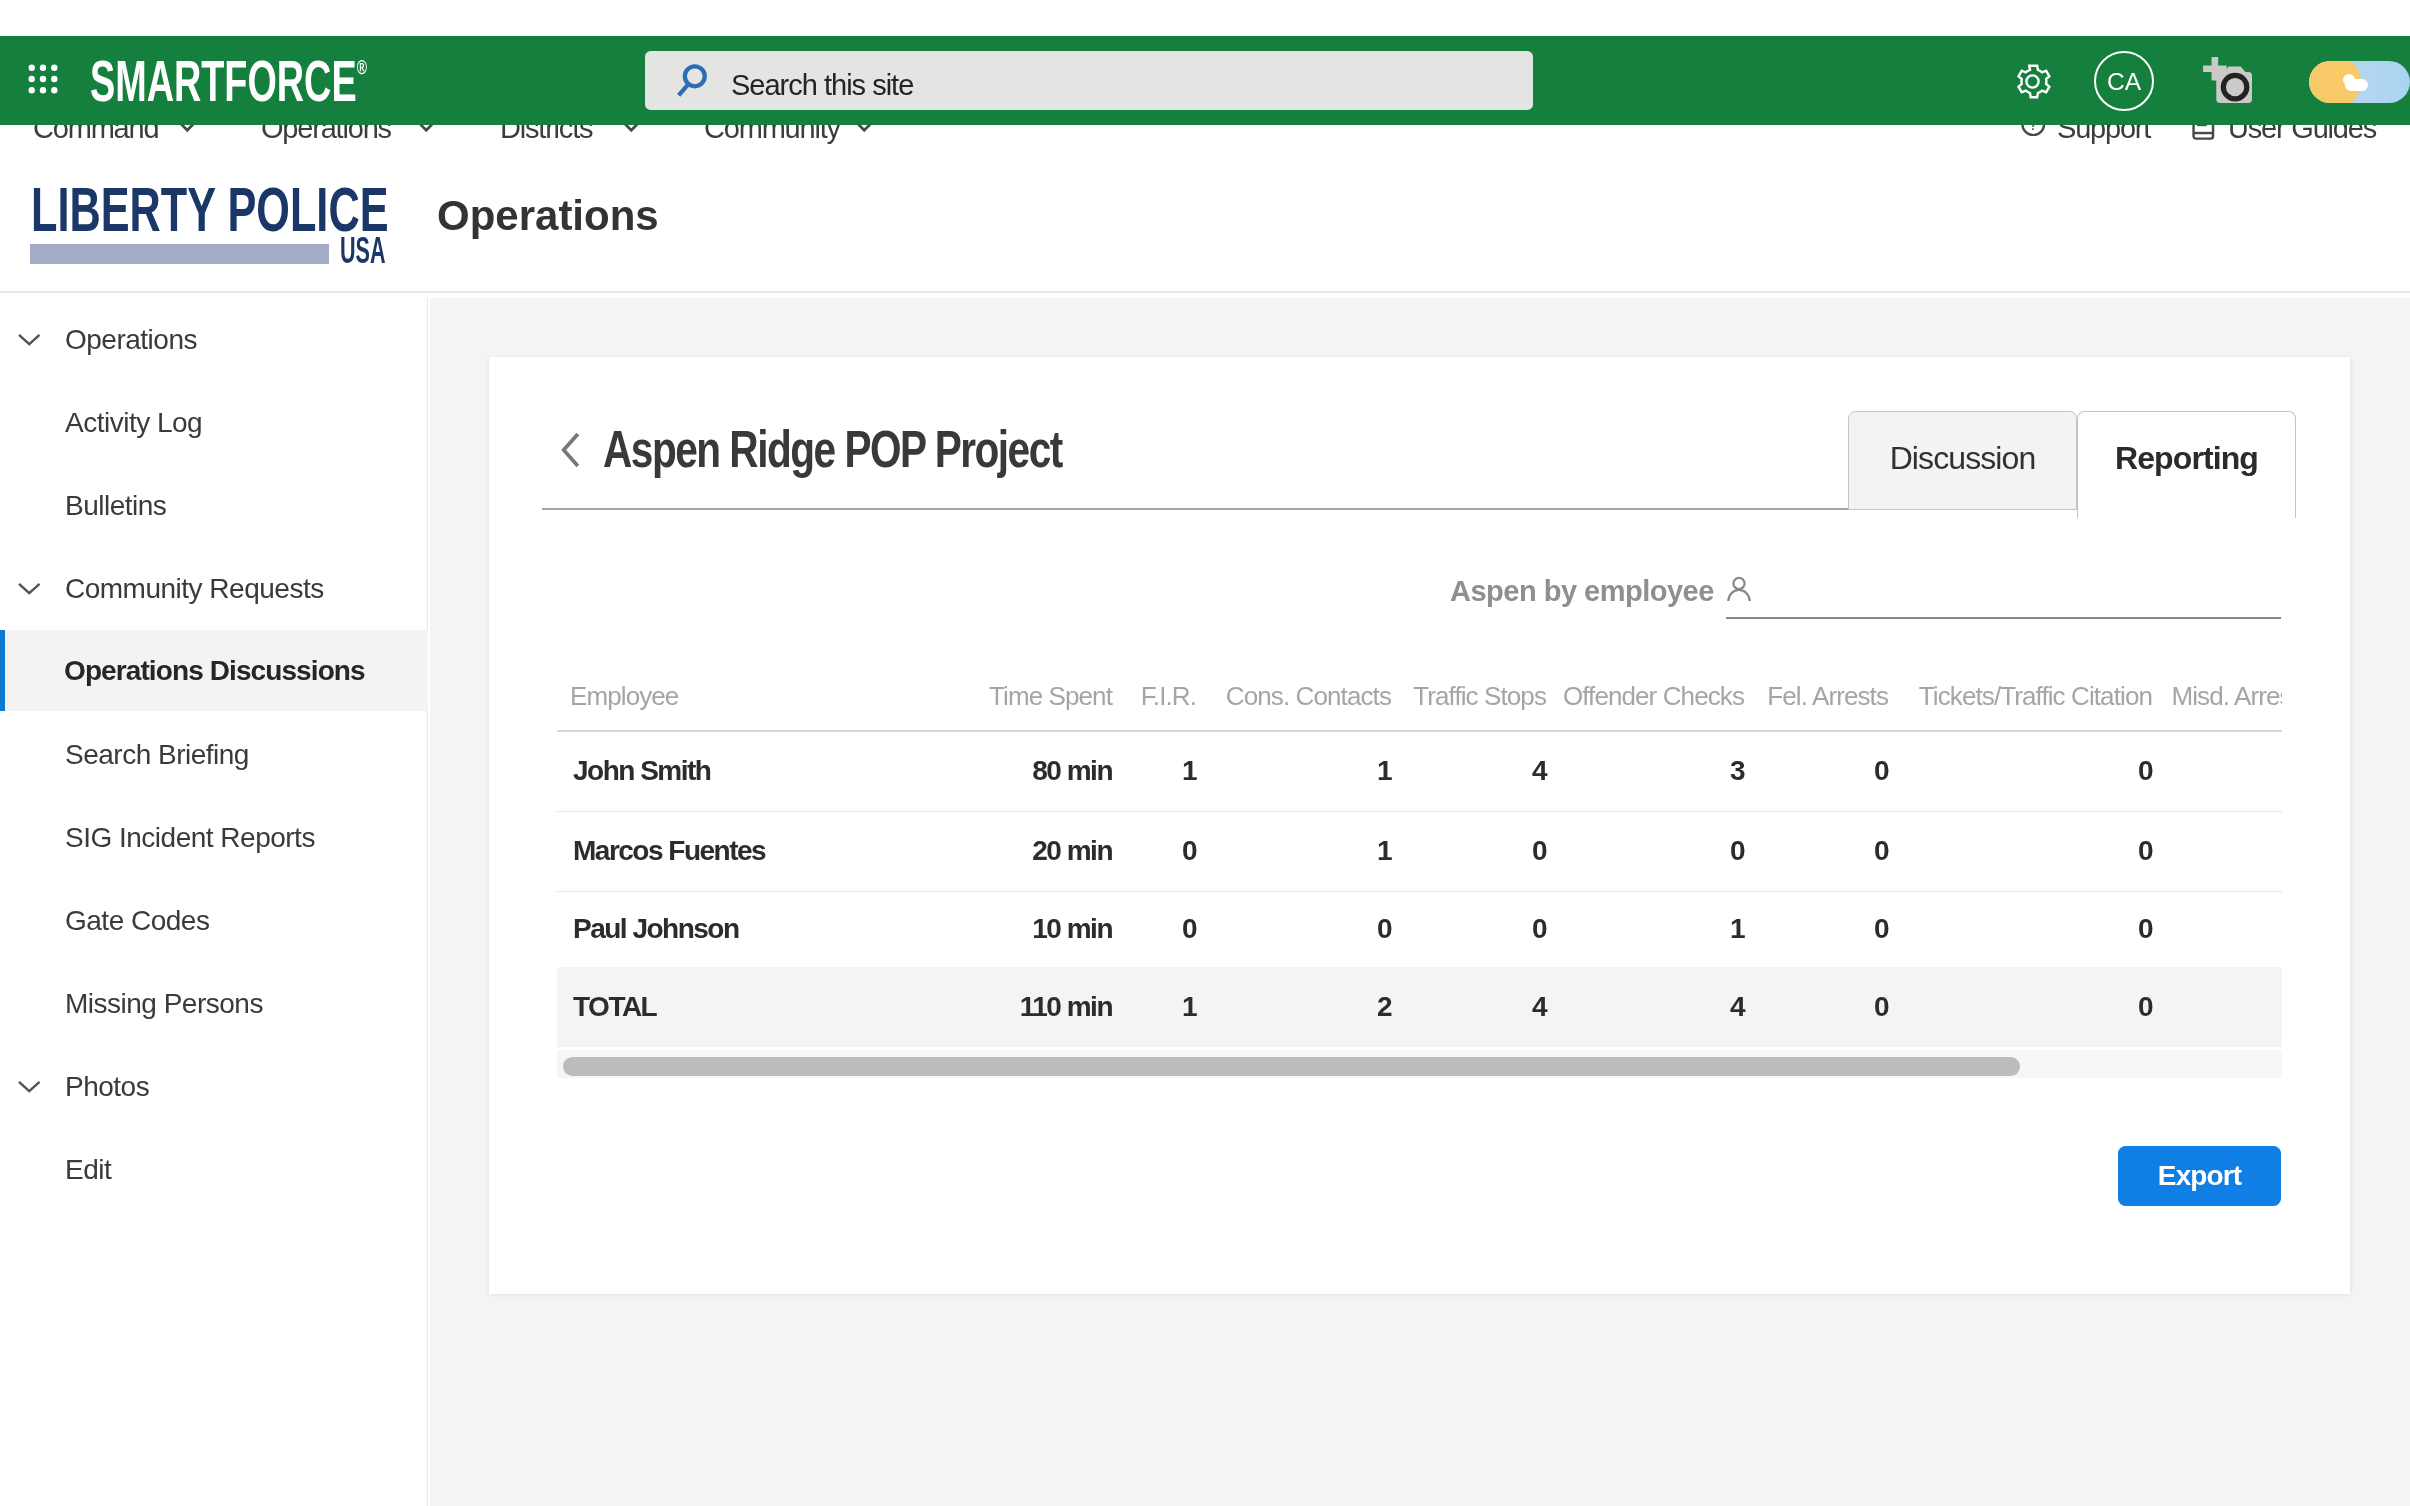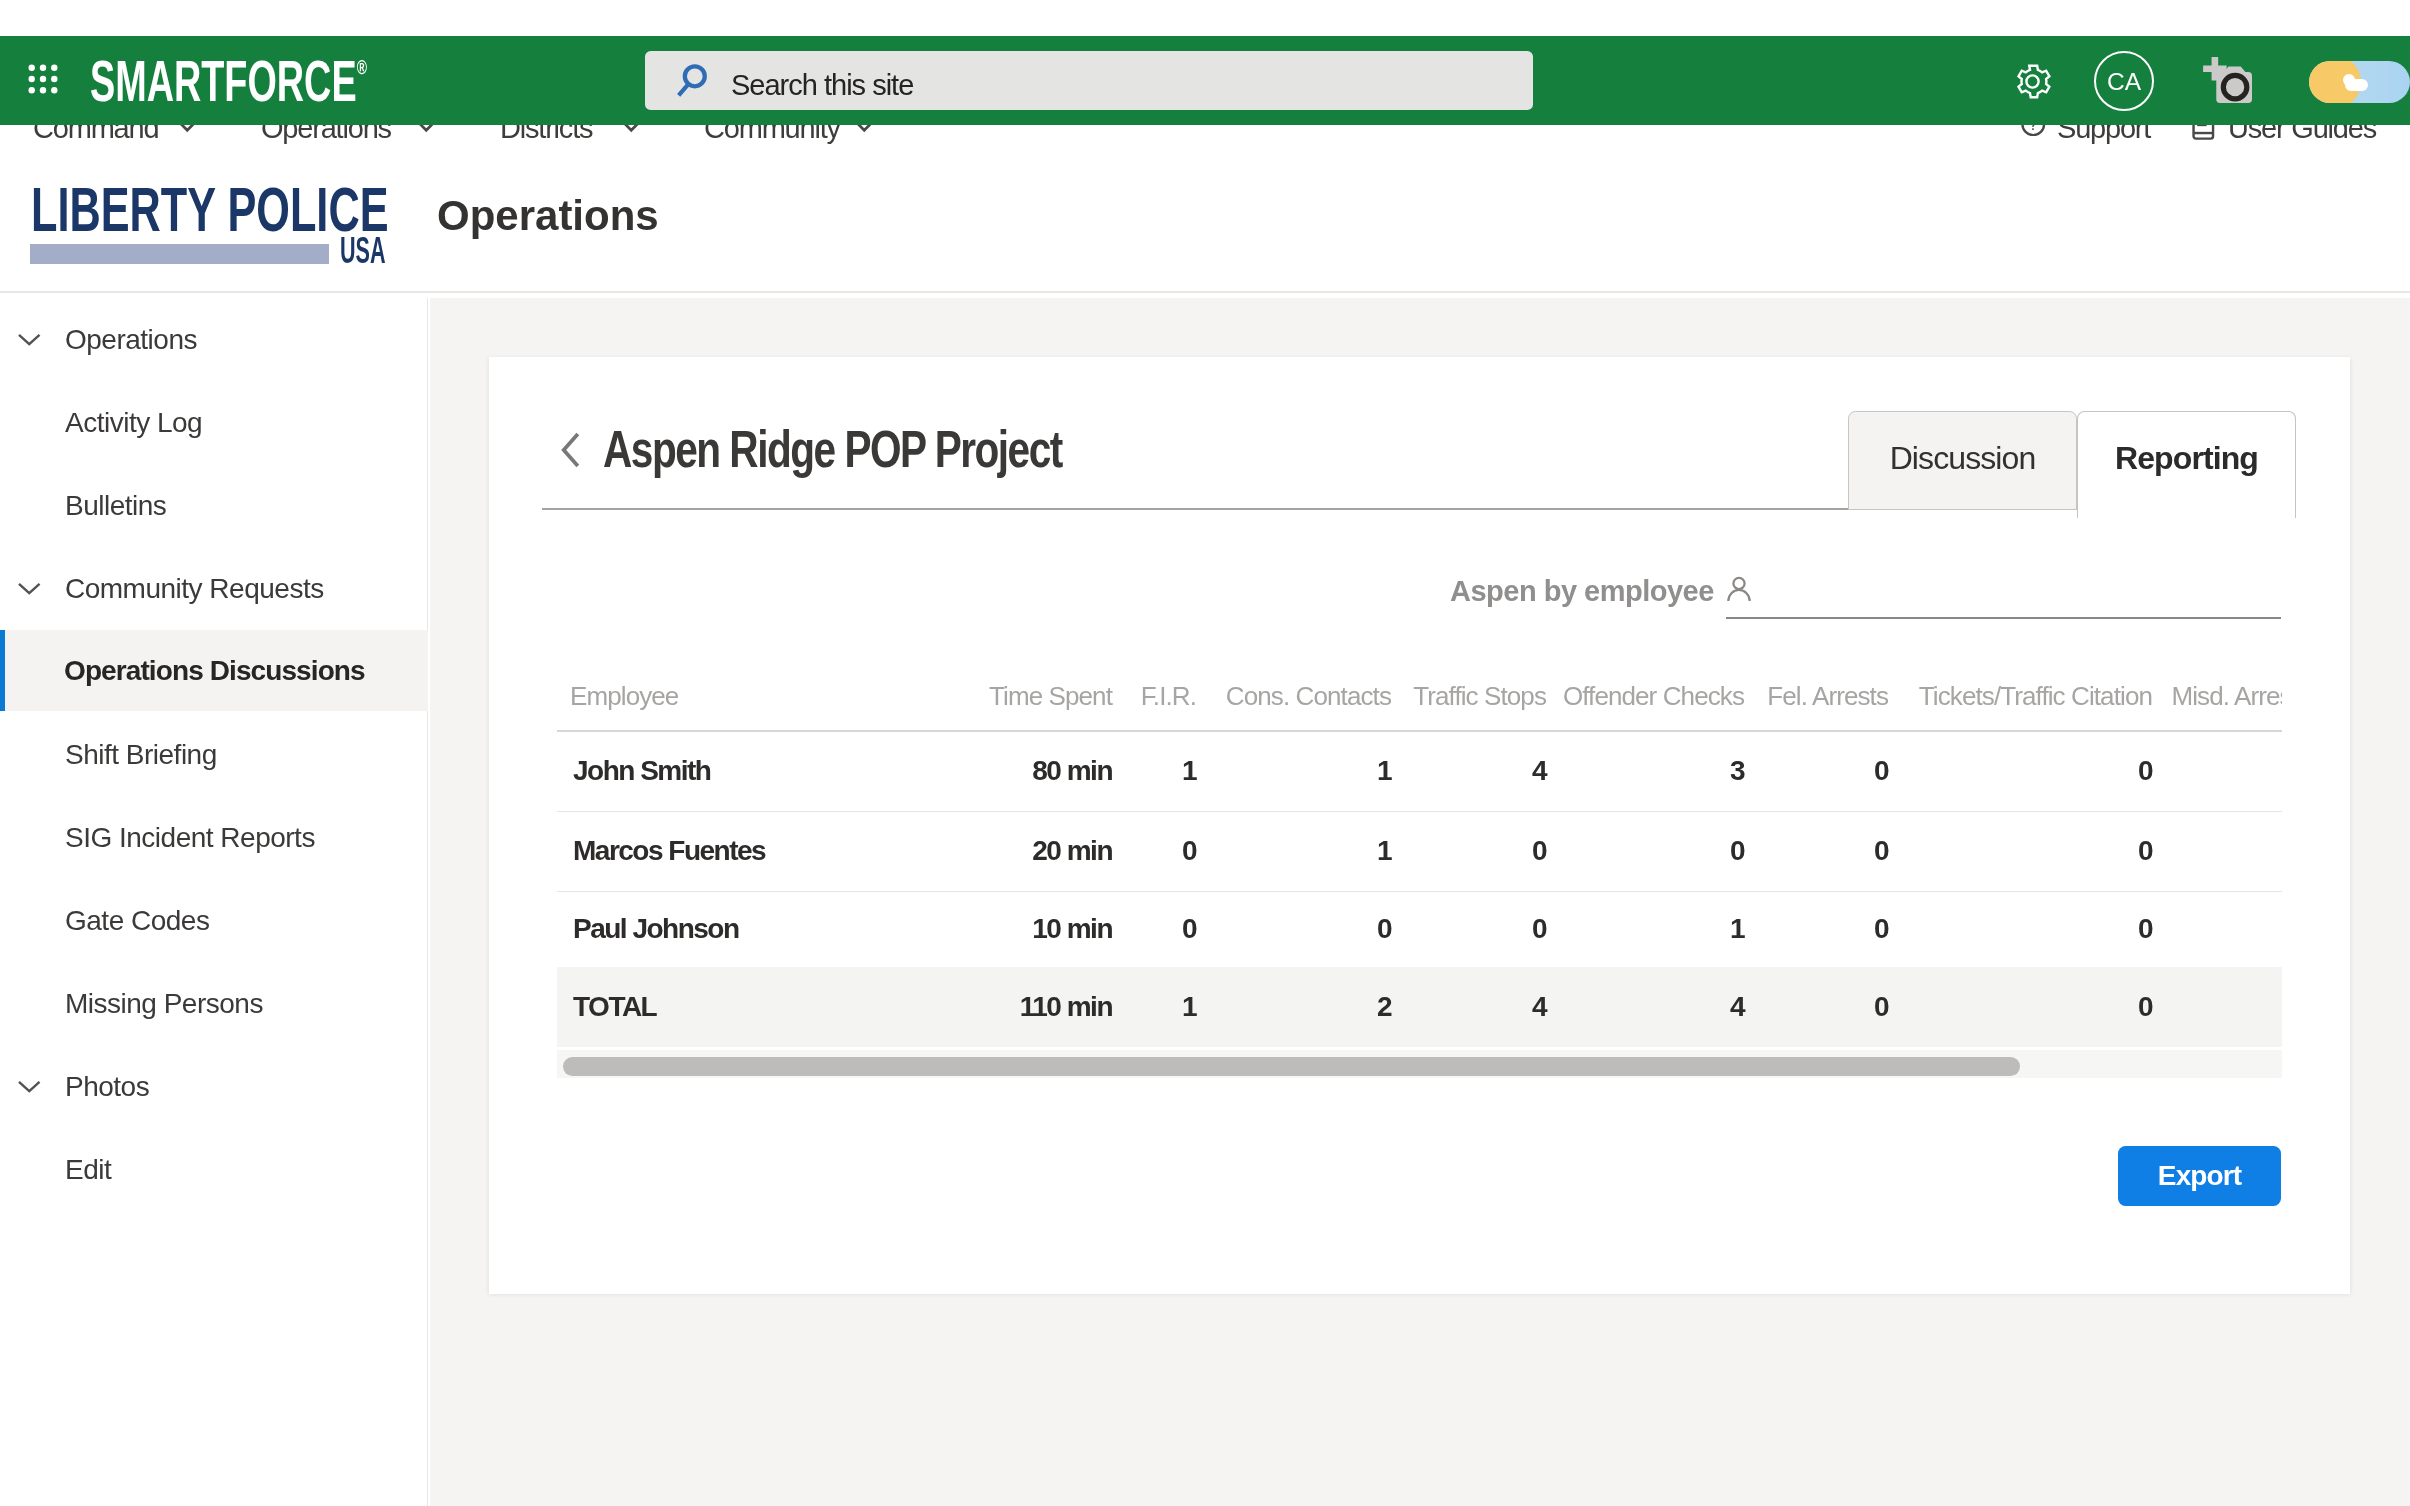--- a/index.html
+++ b/index.html
@@ -176,21 +176,21 @@
   <div class="sbitem" style="top:249px;">
       <svg class="sbchev" width="24.5" height="14" viewBox="0 0 26 15">
         <path d="M2 2 L13 12 L24 2" fill="none" stroke="#55534f" stroke-width="2.6"></path>
       </svg>
       <span class="txt">Community Requests</span>
     </div>
   <div id="sbsel">
       <span>Operations Discussions</span>
     </div>
   <div class="sbitem" style="top:415px;">
-      <span class="txt">Shift Briefing</span>
+      <span class="txt">Search Briefing</span>
     </div>
   <div class="sbitem" style="top:498px;">
       <span class="txt">SIG Incident Reports</span>
     </div>
   <div class="sbitem" style="top:581px;">
       <span class="txt">Gate Codes</span>
     </div>
   <div class="sbitem" style="top:664px;">
       <span class="txt">Missing Persons</span>
     </div>

